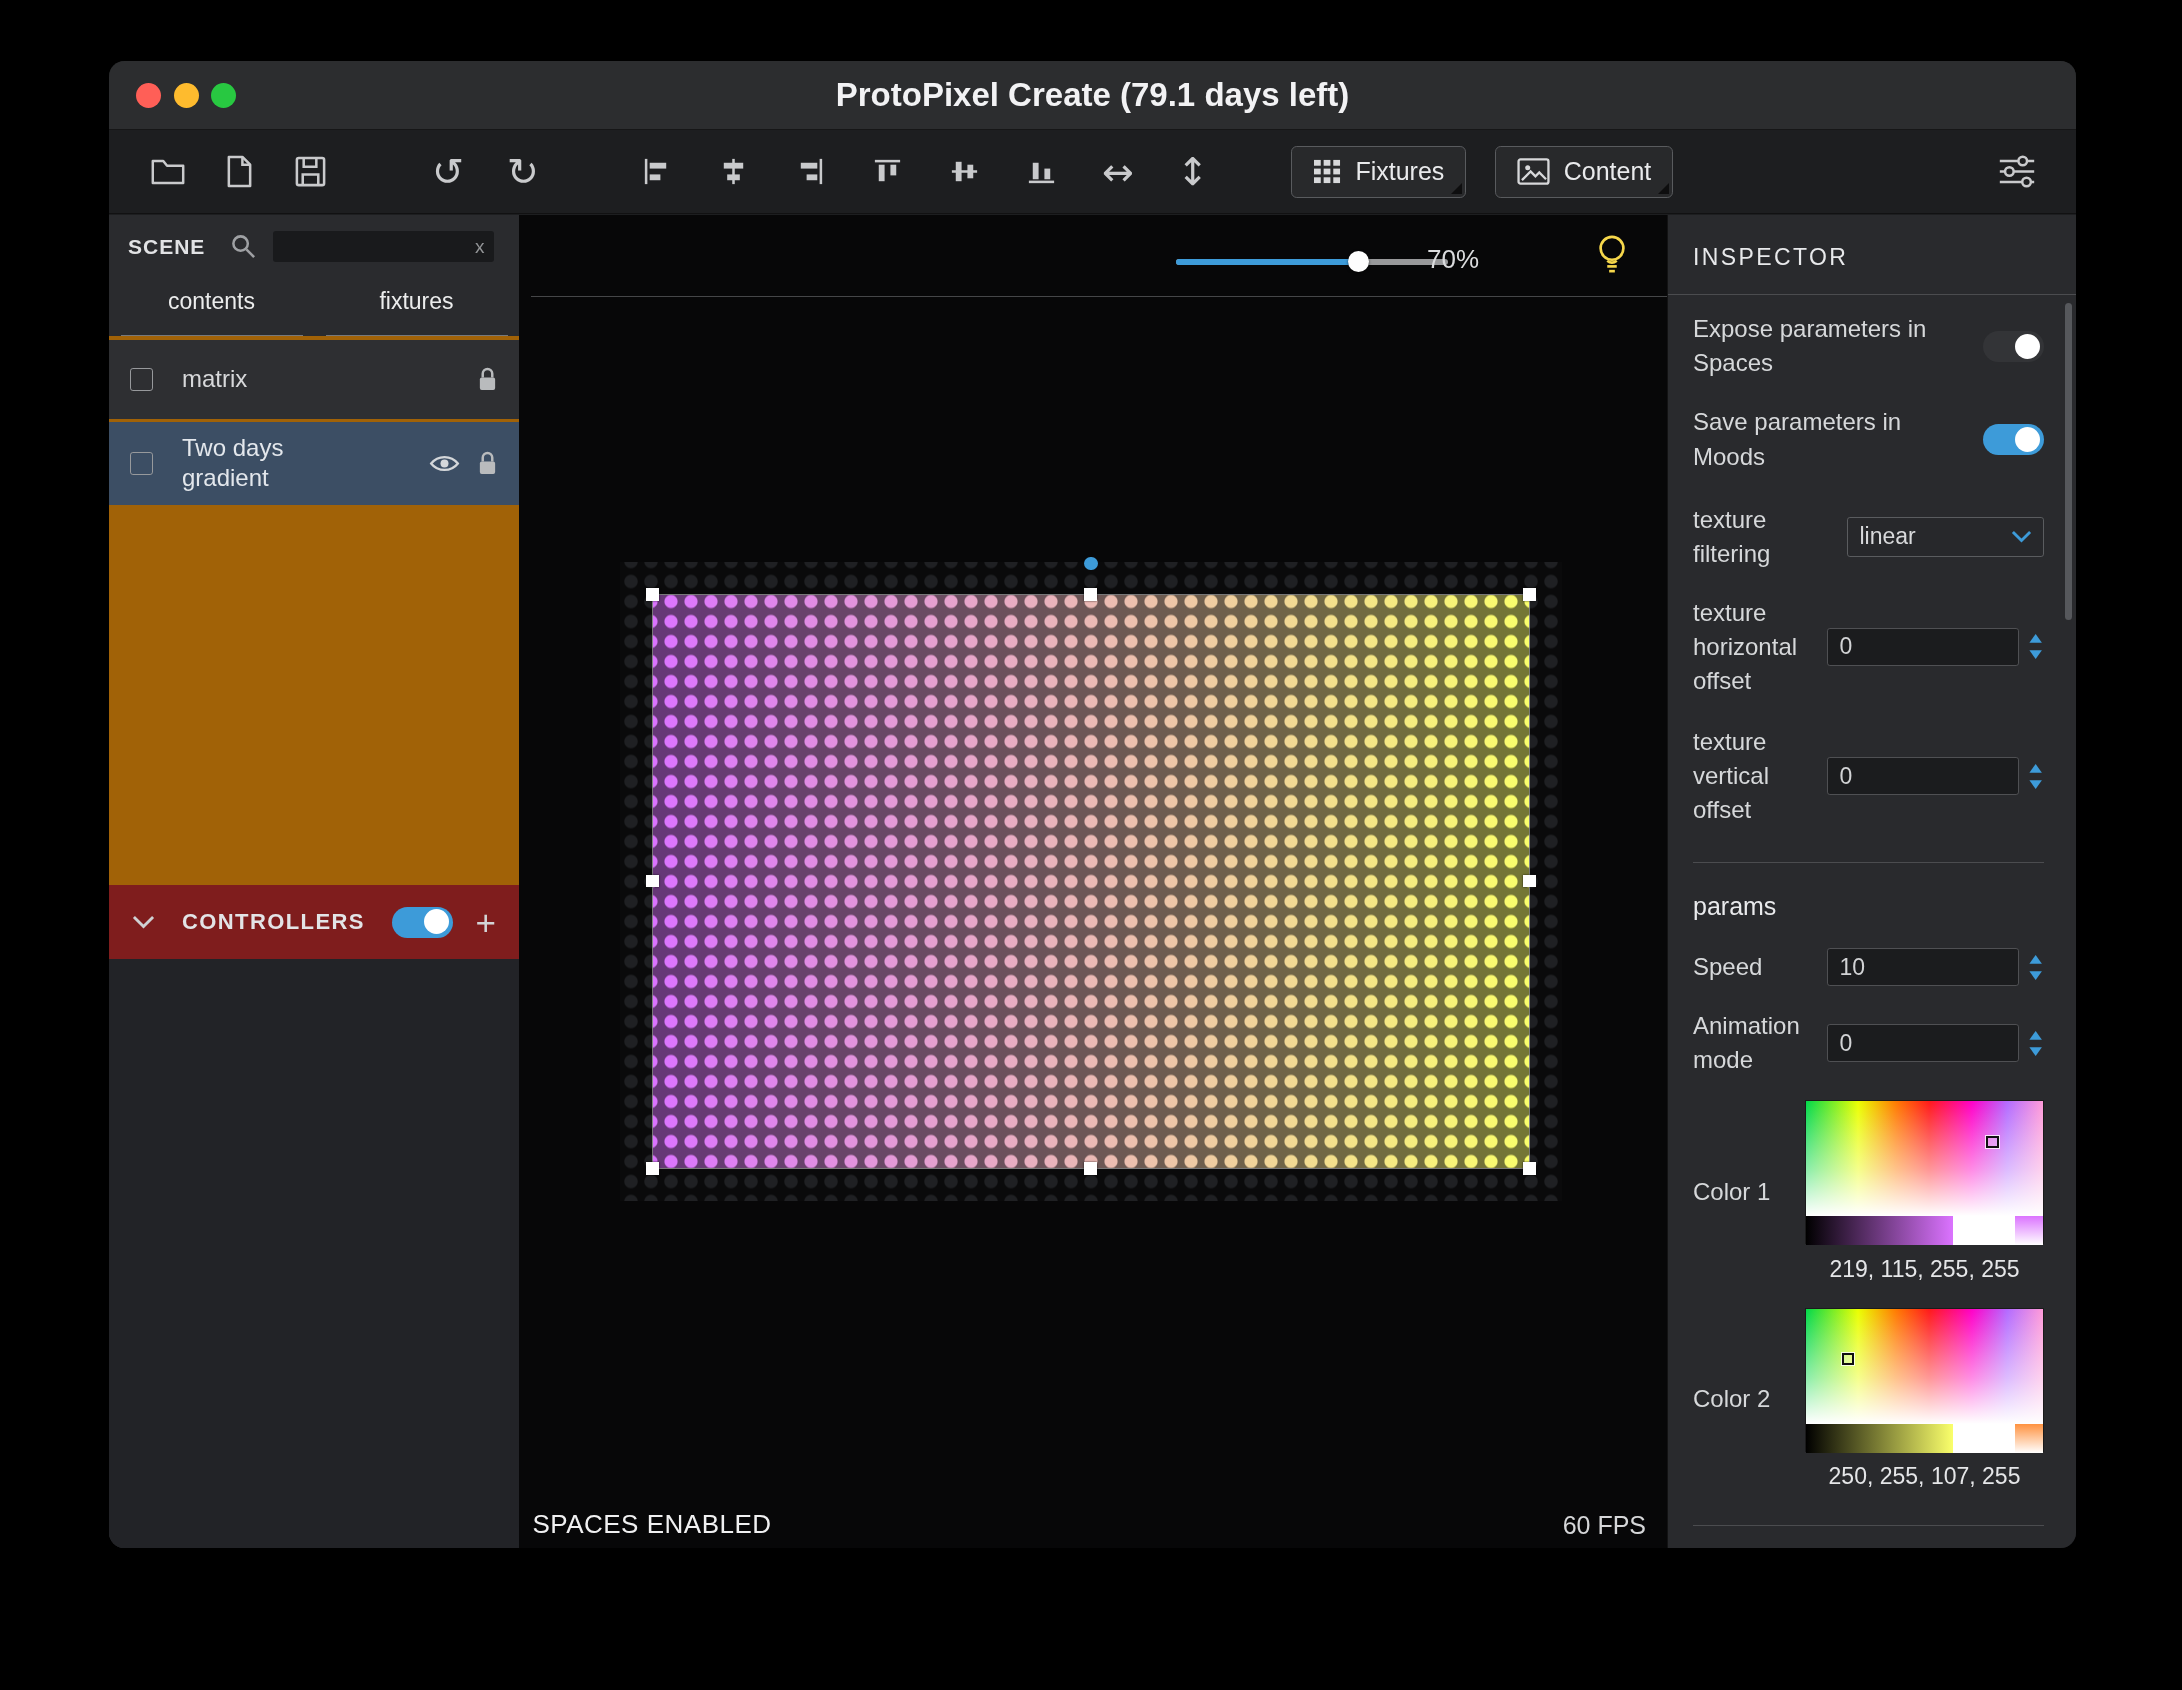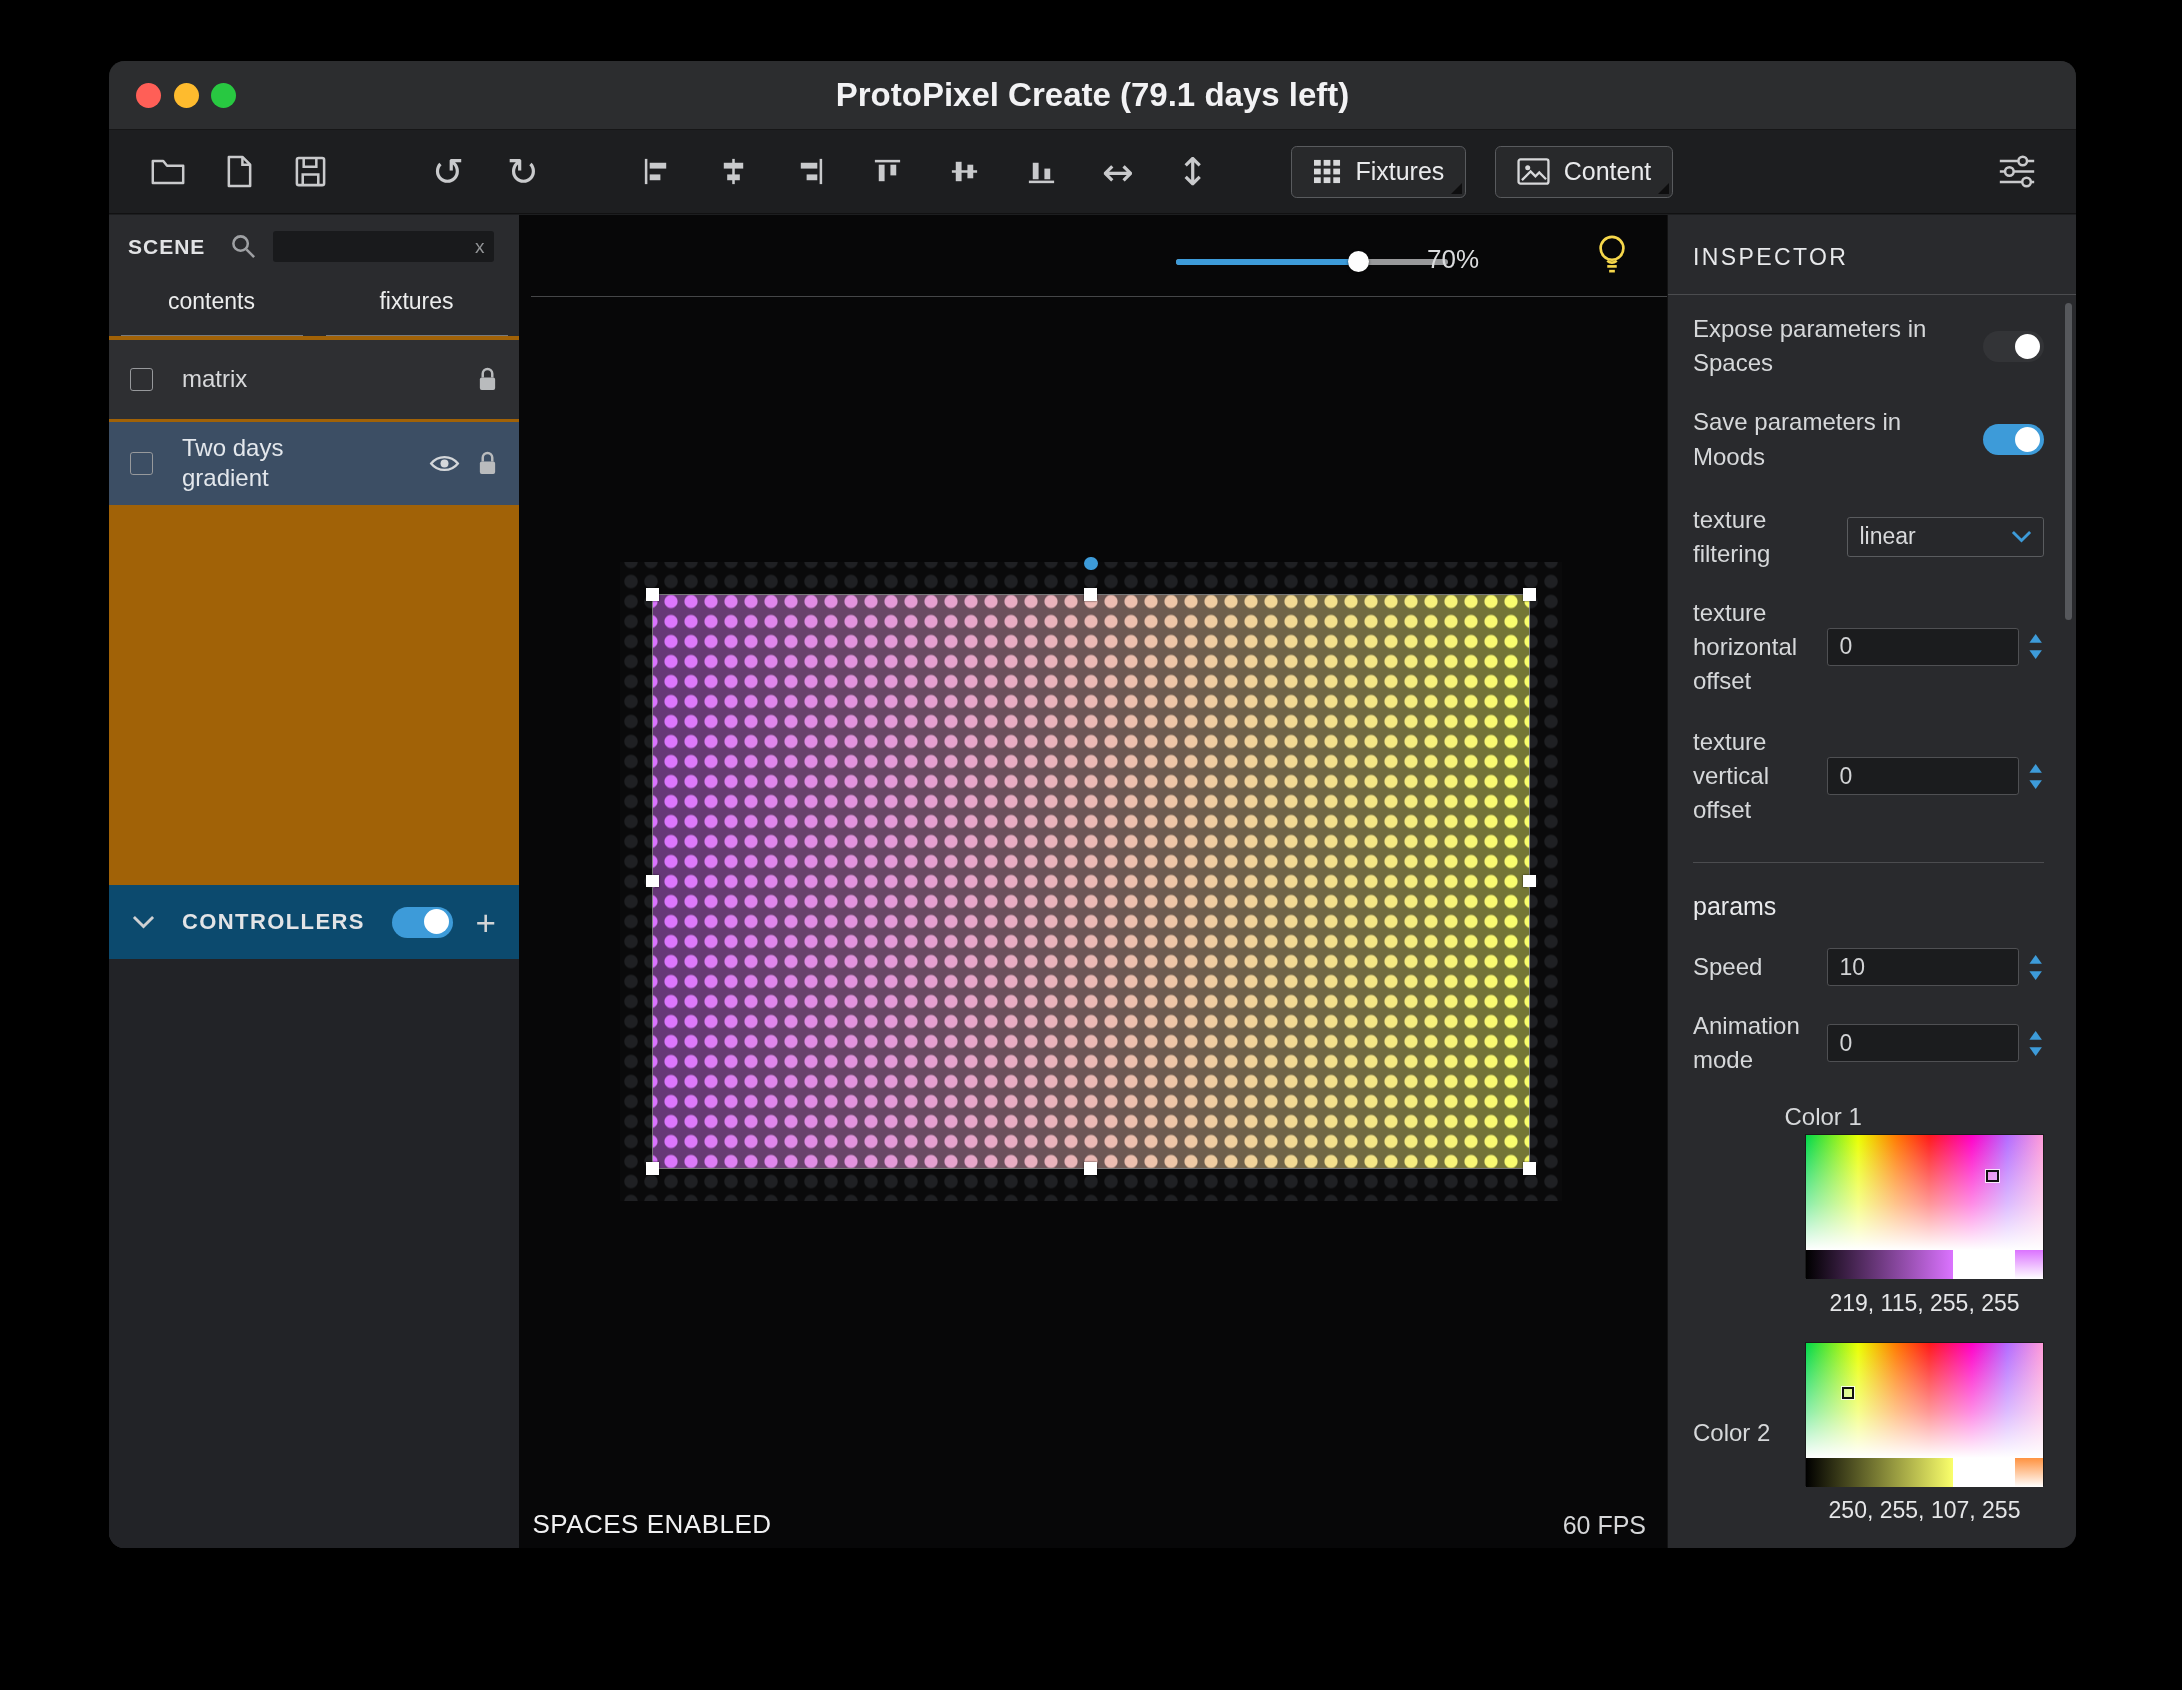--- a/index.html
+++ b/index.html
@@ -51,21 +51,21 @@
   .tabs { height:58px; display:flex; }
   .tab { flex:1; margin:0 11.5px; text-align:center; font-size:23px; color:#eceded; padding-top:9.6px;
          border-bottom:1.9px solid #77797c; }
   .list { height:549px; background:#a16207; overflow:hidden; }
   .item-row { height:79px; margin-top:3.8px; background:#2e2f32; display:flex; align-items:center; padding:0 21px; }
   .item-row.selected { height:83px; margin-top:2.9px; background:var(--selected-row,#3c4e64); }
   .checkbox { width:23px; height:23px; border:1.9px solid #97999c; border-radius:2.9px; flex:none; }
   .item-label { margin-left:29px; font-size:24px; color:#d7d8da; line-height:1.25; }
   .item-row.selected .item-label { width:154px; color:#e3e7ec; }
   .item-icons { margin-left:auto; display:flex; align-items:center; gap:17.3px; }
-  .controllers-row { height:74px; background:#0c4a6e; display:flex; align-items:center; padding:0 23px; }
+  .controllers-row { height:74px; background:#7f1d1d; display:flex; align-items:center; padding:0 23px; }
   .controllers-label { margin-left:27px; font-size:22px; font-weight:600; letter-spacing:1.4px; color:#e3e4e6; }
   .controllers-row .toggle { margin-left:auto; }
   .plus-btn { margin-left:23px; font-size:35px; font-weight:300; color:#d3d4d6; line-height:1; }
   .lower-panel { flex:1; background:#222327; }
 
   
   .toggle { position:relative; width:61px; height:31px; border-radius:15.4px; flex:none; }
   .toggle .knob { position:absolute; top:2.9px; right:3.8px; width:25px; height:25px; border-radius:50%; background:#fff; }
   .toggle.on { background:var(--accent,#3d9bd9); }
   .toggle.off { background:#333437; }
@@ -495,21 +495,21 @@
             <input class="numinput" readonly="" value="0" style="">
             <span class="stepper">
               <svg width="17.3" height="29" viewBox="0 0 18 30" fill="var(--accent,#3d9bd9)">
                   <path d="M9 2 L15.5 11 H2.5 z"></path>
                   <path d="M9 28 L2.5 19 H15.5 z"></path>
                 </svg>
             </span>
           </div>
         </div>
 
-        <div class="insp-row narrow" style="margin-top:23px;flex-direction:column;">
+        <div class="insp-row narrow" style="margin-top:23px;">
           <div class="label">Color 1</div>
           <div class="picker-col">
             <div class="picker">
               <div class="field">
                 <span class="marker m1"></span>
               </div>
               <div class="strip">
                 <div class="bright b1"></div>
                 <div class="white"></div>
                 <div class="alpha a1"></div>

